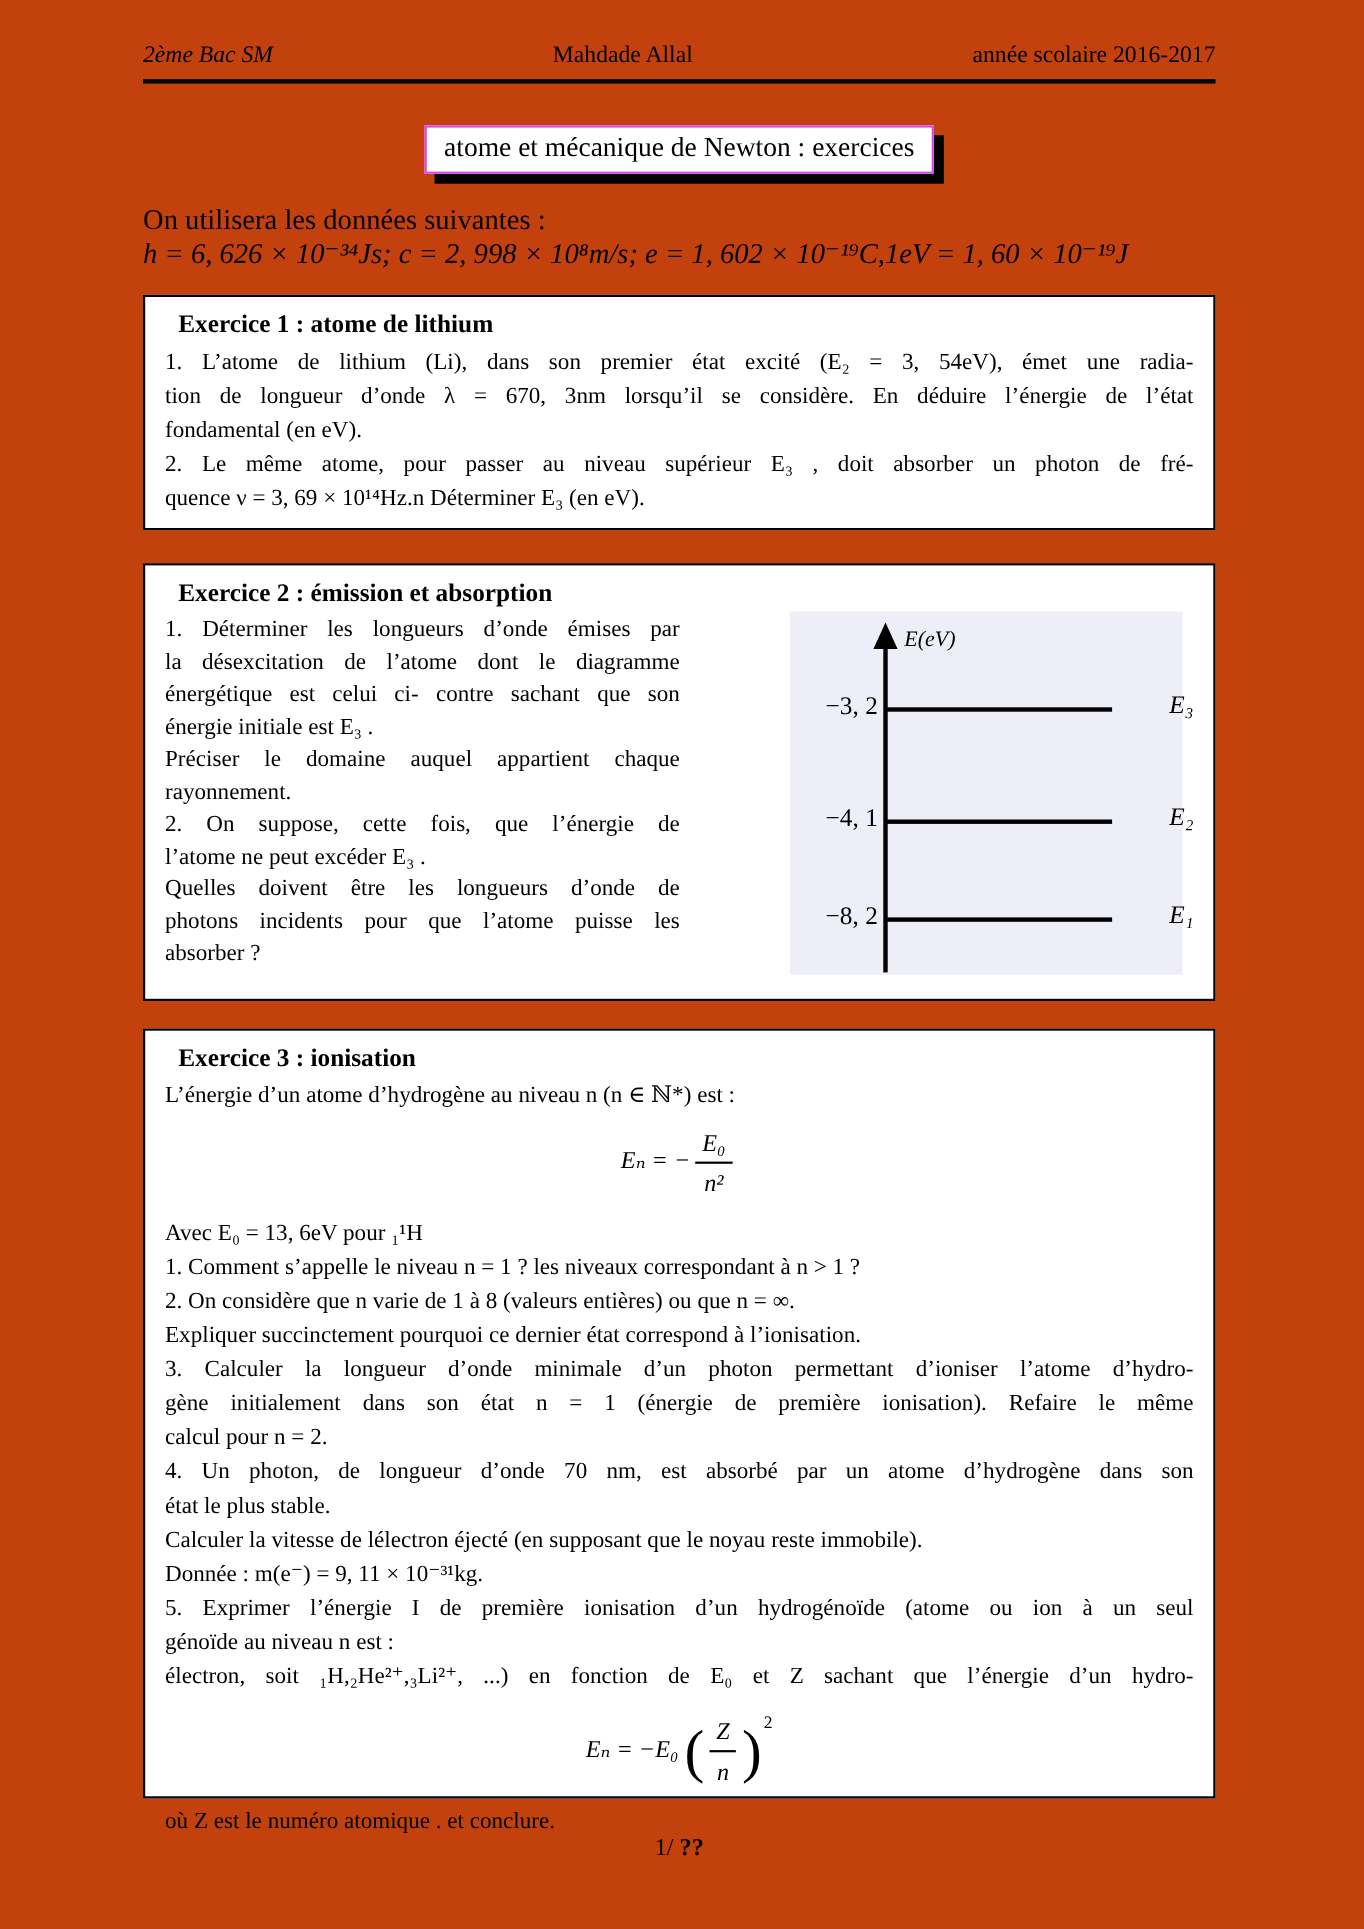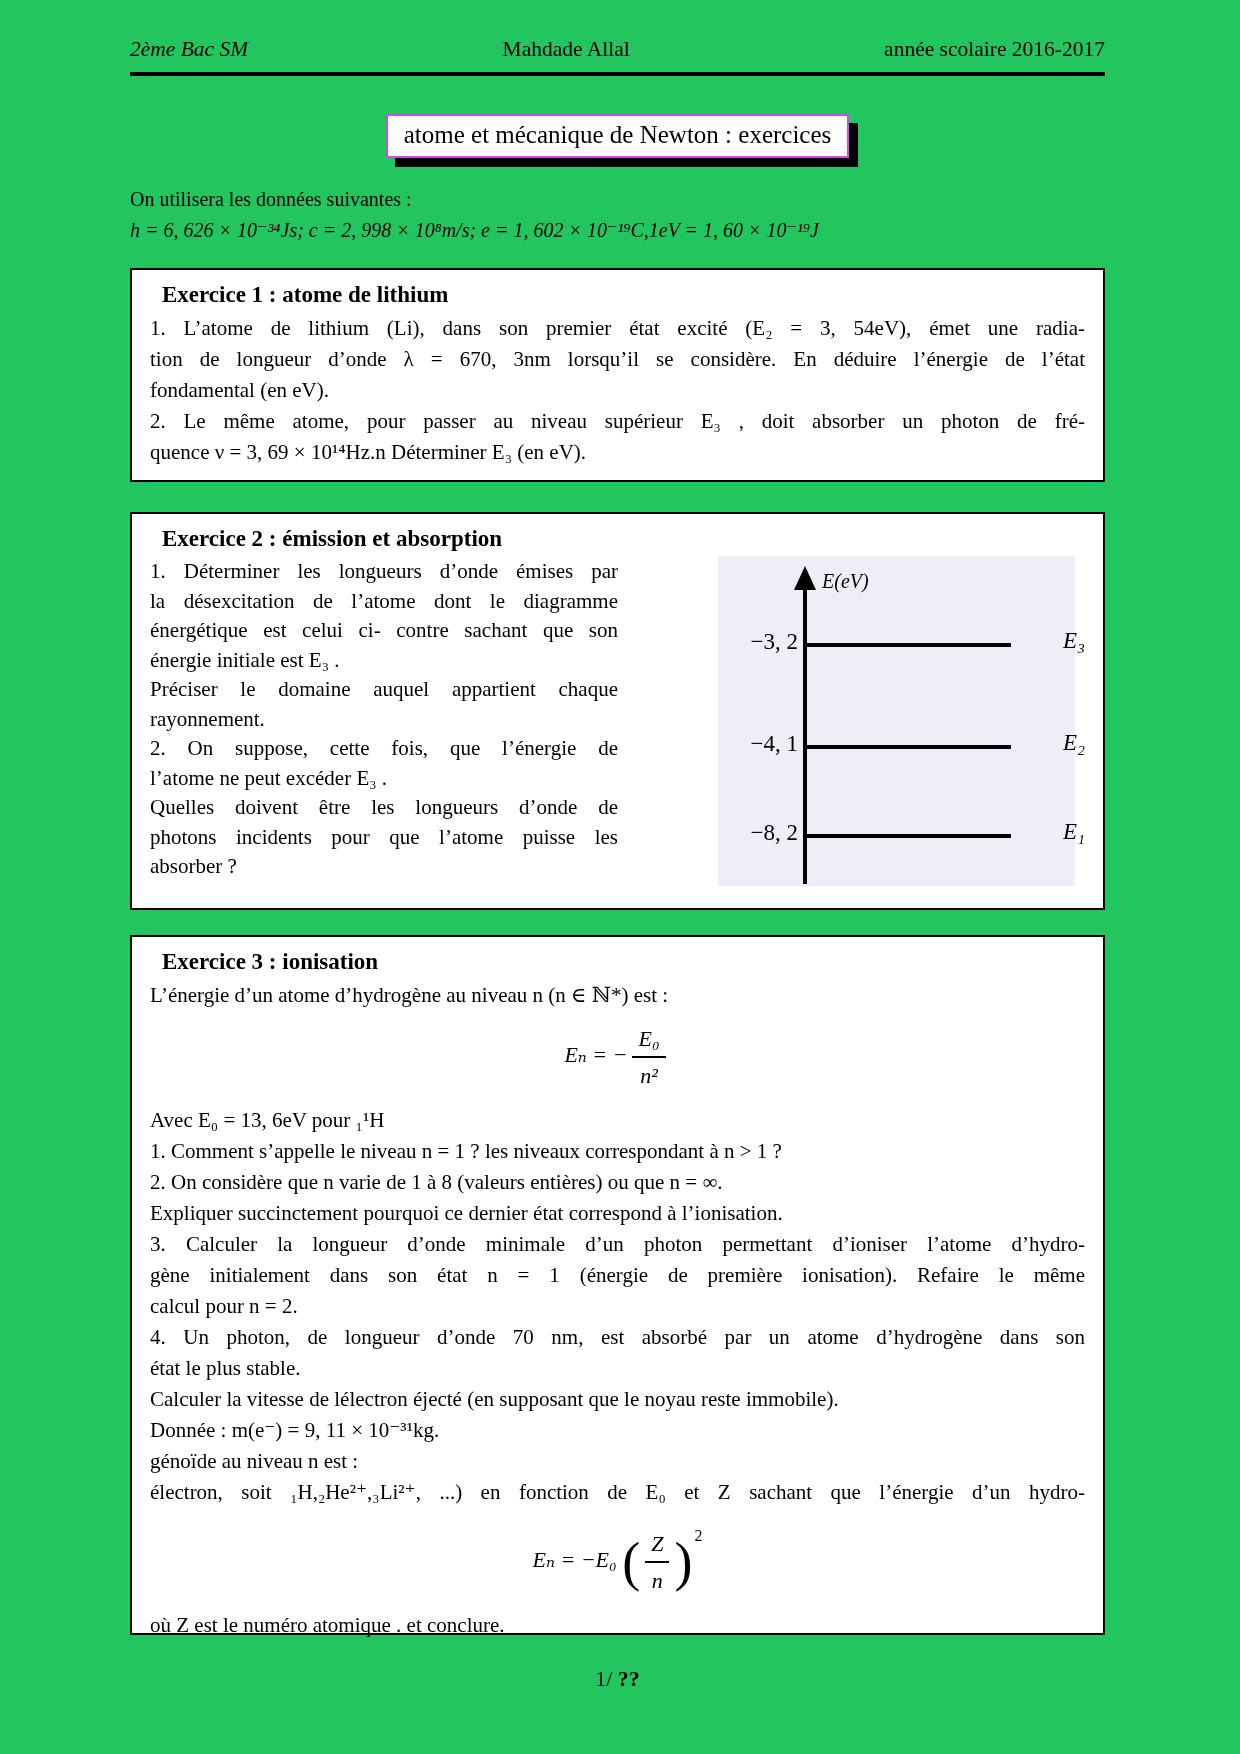--- a/index.html
+++ b/index.html
@@ -1,30 +1,30 @@
 <!DOCTYPE html>
 <html><head>
 <meta charset="utf-8">
 <style>
   html,body{margin:0;padding:0;background:#ffffff;}
-  .page{position:relative;width:1240px;height:1754px;background:#22c55e;color:#000;
+  .page{position:relative;width:1240px;height:1754px;background:#c2410c;color:#000;
         font-family:"Liberation Serif","DejaVu Serif","DejaVu Sans",serif;}
   .math{font-style:italic;}
 
   .header{position:absolute;left:130px;top:36px;width:975px;display:flex;
           justify-content:space-between;font-size:21.5px;line-height:26px;}
   .header .hl{font-style:italic;}
   .hrule{position:absolute;left:130px;top:72px;width:975px;height:4px;background:#000;}
 
   .titlewrap{position:absolute;left:130px;top:114px;width:975px;text-align:center;}
   .titlebox{display:inline-block;background:#fff;border:2px solid #d946ef;
             box-shadow:9px 9px 0 #000;padding:5px 16px 7px;
             font-weight:normal;font-size:25px;}
 
-  .intro{position:absolute;left:130px;top:184px;width:975px;font-size:20px;line-height:31px;}
+  .intro{position:absolute;left:130px;top:184px;width:975px;font-size:26px;line-height:31px;}
 
   .exbox{position:absolute;left:130px;width:975px;border:2px solid #000;
          box-sizing:border-box;background:#fff;padding:8px 18px;}
   .ex1{top:268px;height:214px;}
   .ex2{top:512px;height:398px;}
   .ex3{top:935px;height:700px;}
   .extitle{font-weight:bold;font-size:23px;line-height:30px;text-indent:12px;margin-top:2px;}
   .exbody{font-size:21px;line-height:31px;margin-top:3px;}
   .ln{text-align:left;}
   .jl{text-align:justify;text-align-last:justify;}
@@ -138,20 +138,21 @@
       <div class="ln">1. Comment s’appelle le niveau n = 1 ? les niveaux correspondant à n &gt; 1 ?</div>
       <div class="ln">2. On considère que n varie de 1 à 8 (valeurs entières) ou que n = ∞.</div>
       <div class="ln">Expliquer succinctement pourquoi ce dernier état correspond à l’ionisation.</div>
       <div class="ln jl">3. Calculer la longueur d’onde minimale d’un photon permettant d’ioniser l’atome d’hydro-</div>
       <div class="ln jl">gène initialement dans son état n = 1 (énergie de première ionisation). Refaire le même</div>
       <div class="ln">calcul pour n = 2.</div>
       <div class="ln jl">4. Un photon, de longueur d’onde 70 nm, est absorbé par un atome d’hydrogène dans son</div>
       <div class="ln">état le plus stable.</div>
       <div class="ln">Calculer la vitesse de lélectron éjecté (en supposant que le noyau reste immobile).</div>
       <div class="ln">Donnée : m(e⁻) = 9, 11 × 10⁻³¹kg.</div>
+      <div class="ln jl">5. Exprimer l’énergie I de première ionisation d’un hydrogénoïde (atome ou ion à un seul</div>
       <div class="ln">génoïde au niveau n est :</div>
       <div class="ln jl">électron, soit ₁H,₂He²⁺,₃Li²⁺, ...) en fonction de E₀ et Z sachant que l’énergie d’un hydro-</div>
 
       <div class="formula">
         <span class="math">Eₙ = −E₀</span>
         <span class="paren">(</span><span class="frac"><span class="num math">Z</span><span class="den math">n</span></span><span class="paren">)</span><span class="fexp">2</span>
       </div>
 
       <div class="ln">où Z est le numéro atomique . et conclure.</div>
     </div>

